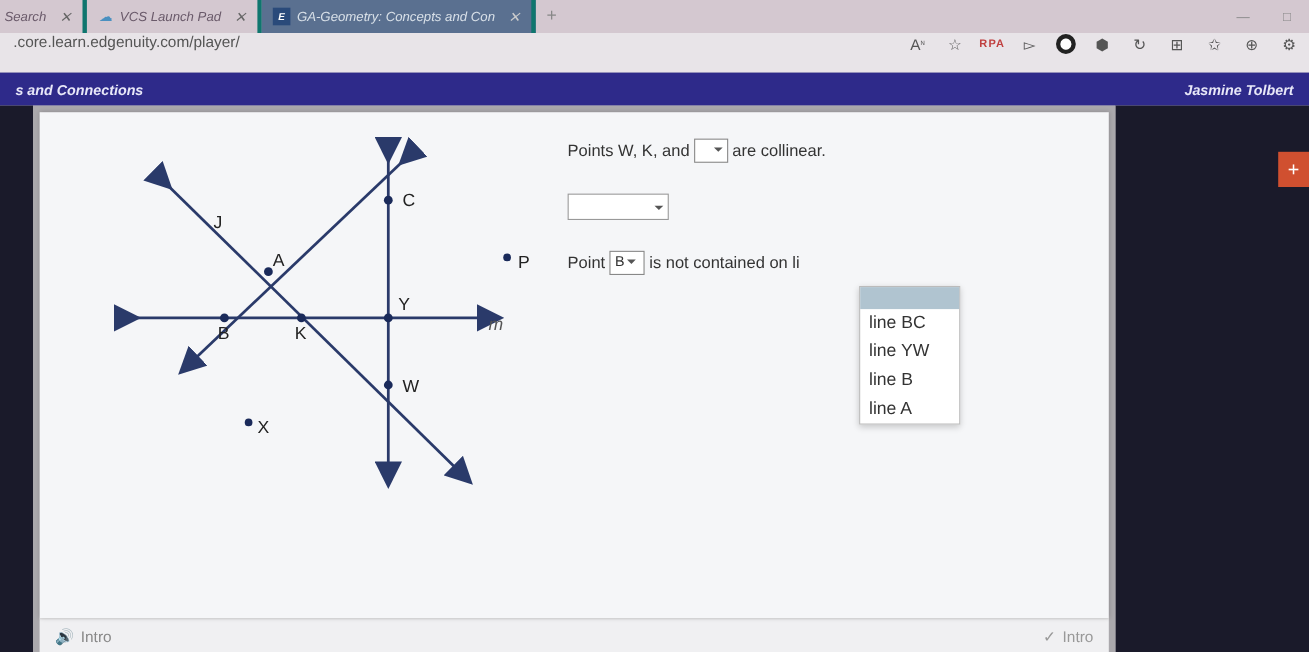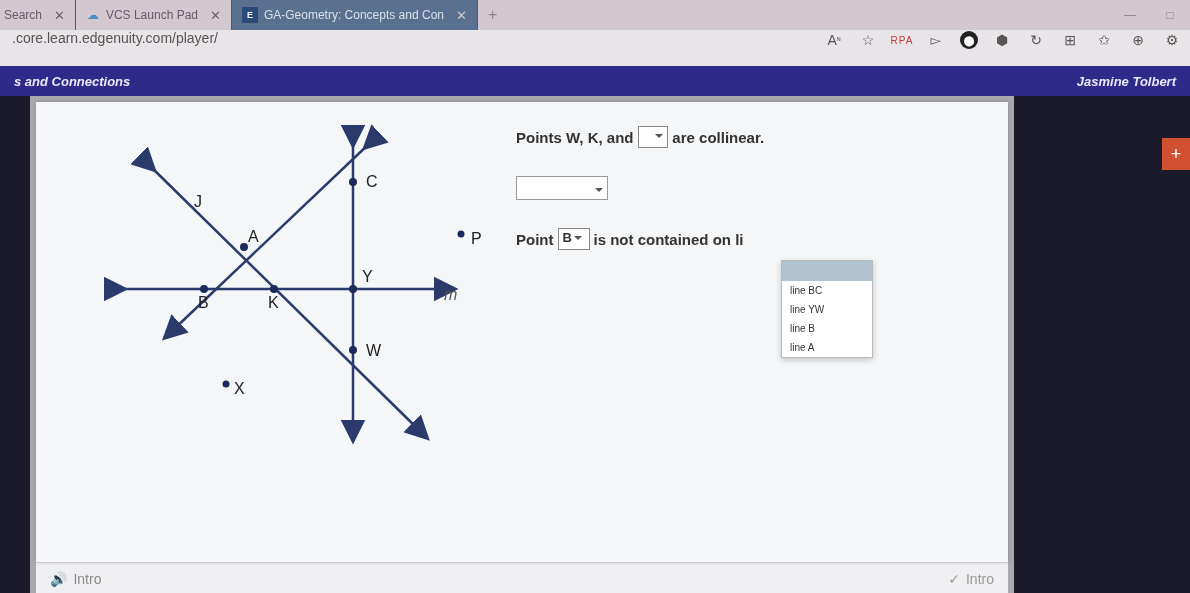--- a/index.html
+++ b/index.html
@@ -1,57 +1,57 @@
 <!DOCTYPE html>
 <html><head>
   <meta charset="utf-8">
   <style>
     * { margin: 0; padding: 0; box-sizing: border-box; }
     body { font-family: 'Segoe UI', Arial, sans-serif; background: #c8c4c8; width: 1190px; height: 593px; overflow: hidden; }
     
     .tab-strip { display: flex; height: 30px; background: #d4c8d0; align-items: stretch; }
-    .tab { display: flex; align-items: center; padding: 0 10px; font-size: 12px; color: #6a5a6a; border-right: 1px solid #0f766e; position: relative; }
+    .tab { display: flex; align-items: center; padding: 0 10px; font-size: 12px; color: #6a5a6a; border-right: 4px solid #0f766e; position: relative; font-style: italic; }
     .tab.partial { padding-left: 4px; }
     .tab .close { margin-left: 12px; font-size: 13px; color: #666; cursor: pointer; }
     .tab.active { background: #5a7090; color: #d8e0e8; }
     .tab-icon { width: 14px; height: 14px; margin-right: 6px; display: inline-flex; align-items: center; justify-content: center; }
     .tab-icon.cloud { color: #4a90c0; }
     .tab-icon.edg { background: #2a4a7a; color: #fff; font-size: 9px; font-weight: bold; width: 16px; height: 16px; }
     .new-tab { padding: 0 10px; color: #888; font-size: 16px; display: flex; align-items: center; }
     .win-controls { margin-left: auto; display: flex; }
     .win-btn { width: 40px; display: flex; align-items: center; justify-content: center; color: #888; font-size: 12px; }
     
     .addr-bar { display: flex; align-items: flex-start; height: 36px; background: #e8e4e8; padding: 0 8px; gap: 6px; }
     .url { flex: 0 0 auto; font-size: 14px; color: #555; padding-left: 4px; }
     .addr-icons { margin-left: auto; display: flex; gap: 14px; align-items: center; }
     .addr-icon { width: 20px; height: 20px; display: inline-flex; align-items: center; justify-content: center; color: #555; font-size: 14px; }
-    .badge-red { color: #c04040; font-size: 10px; font-weight: normal; letter-spacing: 1px; }
+    .badge-red { color: #c04040; font-size: 10px; font-weight: bold; letter-spacing: 1px; }
     .badge-dark { background: #222; color: #fff; border-radius: 50%; width: 18px; height: 18px; font-size: 10px; }
     
     .course-bar { background: #2e2a8a; height: 30px; display: flex; align-items: center; padding: 0 14px; color: #e8e8f8; font-size: 13px; font-style: italic; }
     .course-title { font-weight: bold; font-style: italic; }
     .user-name { margin-left: auto; font-weight: bold; }
     
     .content-row { display: flex; height: 497px; }
     .left-gutter { width: 30px; background: #1a1a2a; }
     .plus-tab { position: absolute; right: 0; top: 138px; width: 28px; height: 32px; background: #d05030; color: #fff; display: flex; align-items: center; justify-content: center; font-size: 18px; }
     .lesson-stage { flex: 1; background: #aaa8ac; padding: 6px 0 0 0; position: relative; }
     .lesson-panel { background: #f5f6f8; margin: 0 6px; height: 460px; display: flex; position: relative; box-shadow: 0 0 4px rgba(0,0,0,0.2); }
     
     .diagram-half { width: 470px; position: relative; }
     .diag-svg { position: absolute; top: 20px; left: 40px; }
     
-    .question-half { flex: 1; padding: 24px 20px 0 10px; font-size: 15px; color: #333; font-weight: bold; }
+    .question-half { flex: 1; padding: 24px 20px 0 10px; font-size: 15px; color: #333; }
     .q-line { margin-bottom: 28px; display: flex; align-items: center; gap: 4px; flex-wrap: wrap; }
     .dd-small { border: 1px solid #888; background: #fff; height: 22px; padding: 1px 4px; font-size: 13px; color: #333; cursor: pointer; }
     .dd-small.selected { min-width: 32px; }
     .dd-wide { border: 1px solid #999; background: #fff; height: 24px; width: 92px; display: inline-flex; align-items: center; justify-content: flex-end; padding: 0 4px; }
     .dd-open { position: absolute; background: #fff; border: 1px solid #bbb; box-shadow: 0 2px 6px rgba(0,0,0,0.2); width: 92px; top: 158px; left: 745px; }
     .dd-open .opt-header { background: #b0c4d0; height: 20px; }
-    .dd-open .opt { padding: 4px 8px; font-size: 10px; color: #333; cursor: pointer; }
+    .dd-open .opt { padding: 4px 8px; font-size: 16px; color: #333; cursor: pointer; }
     
     .footer-bar { height: 32px; background: #f0f0f2; border-top: 1px solid #ddd; display: flex; align-items: center; padding: 0 14px; margin: 0 6px; }
     .intro-btn { color: #888; font-size: 14px; display: flex; align-items: center; gap: 6px; }
     .done-btn { margin-left: auto; color: #999; font-size: 14px; display: flex; align-items: center; gap: 6px; }
     
     .right-gutter { width: 176px; background: #1a1a2a; }
     
     .chev::after { content: ""; display: inline-block; border: 4px solid transparent; border-top-color: #555; margin-left: 2px; transform: translateY(2px); }
   </style>
 </head>

